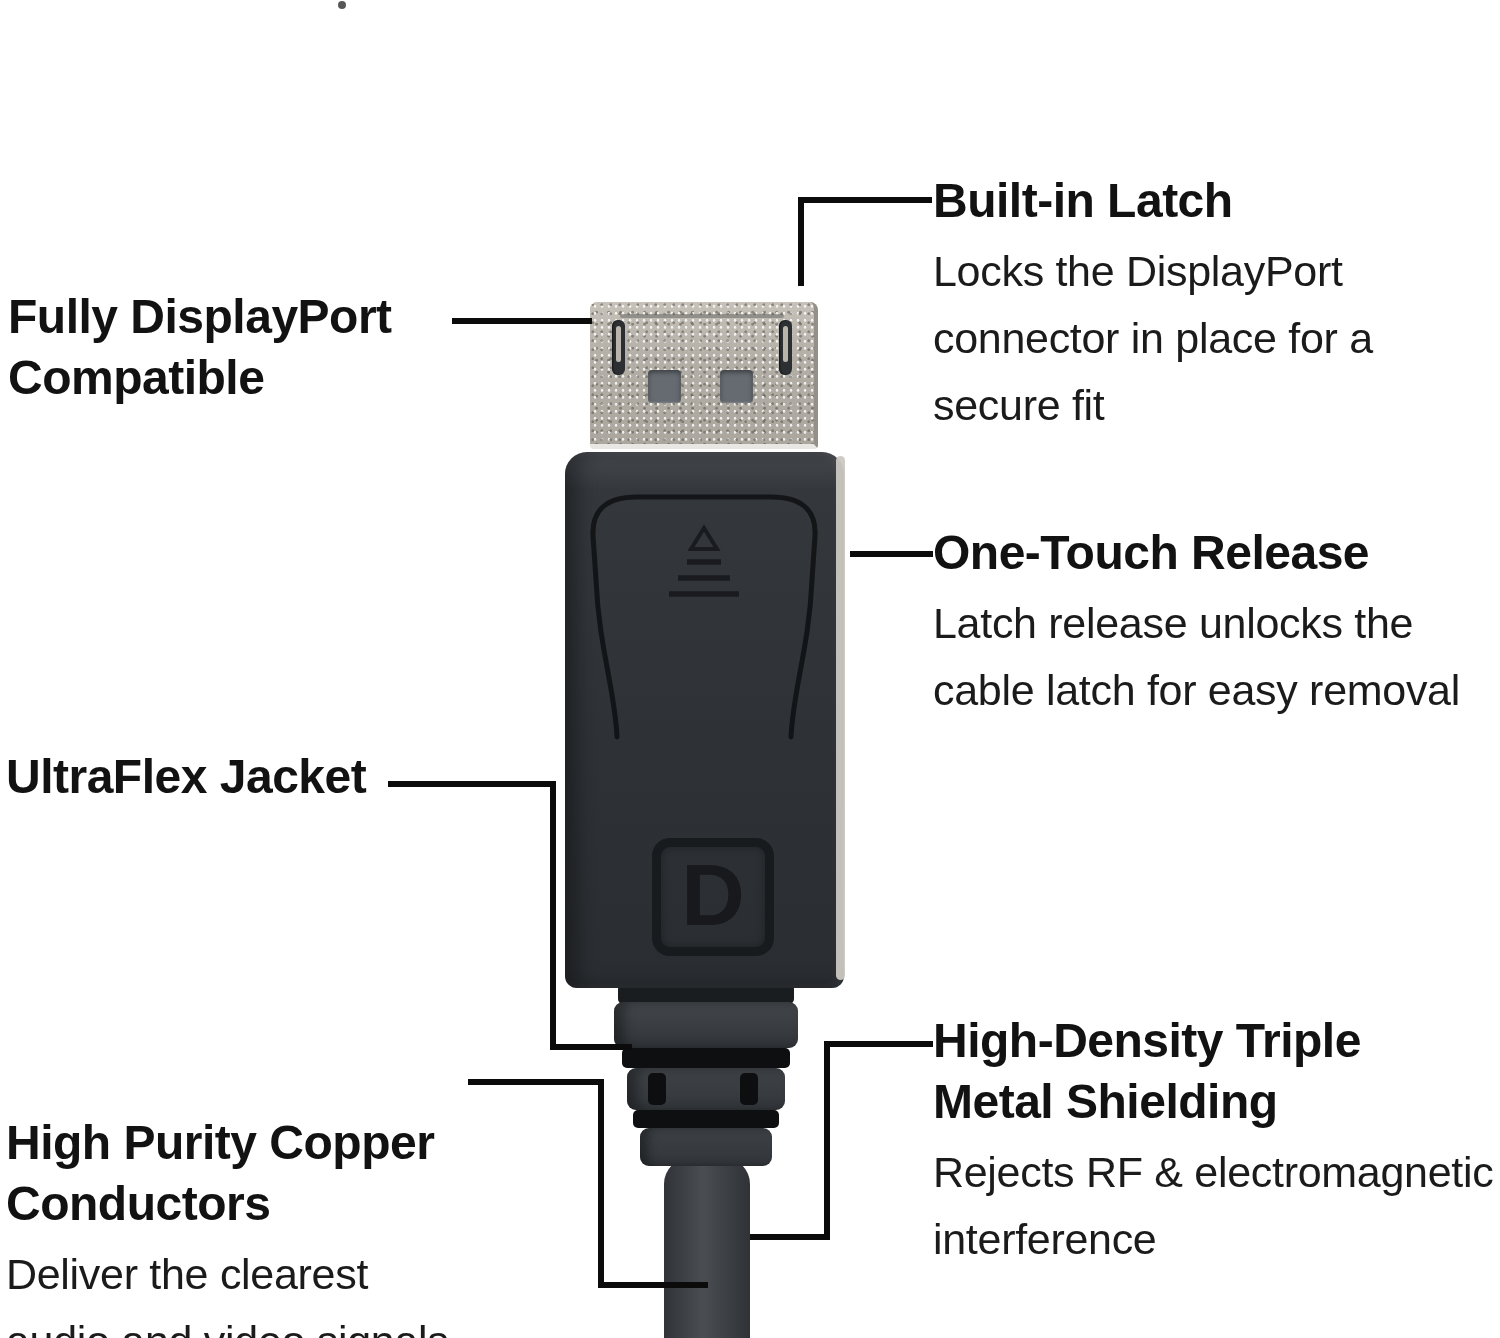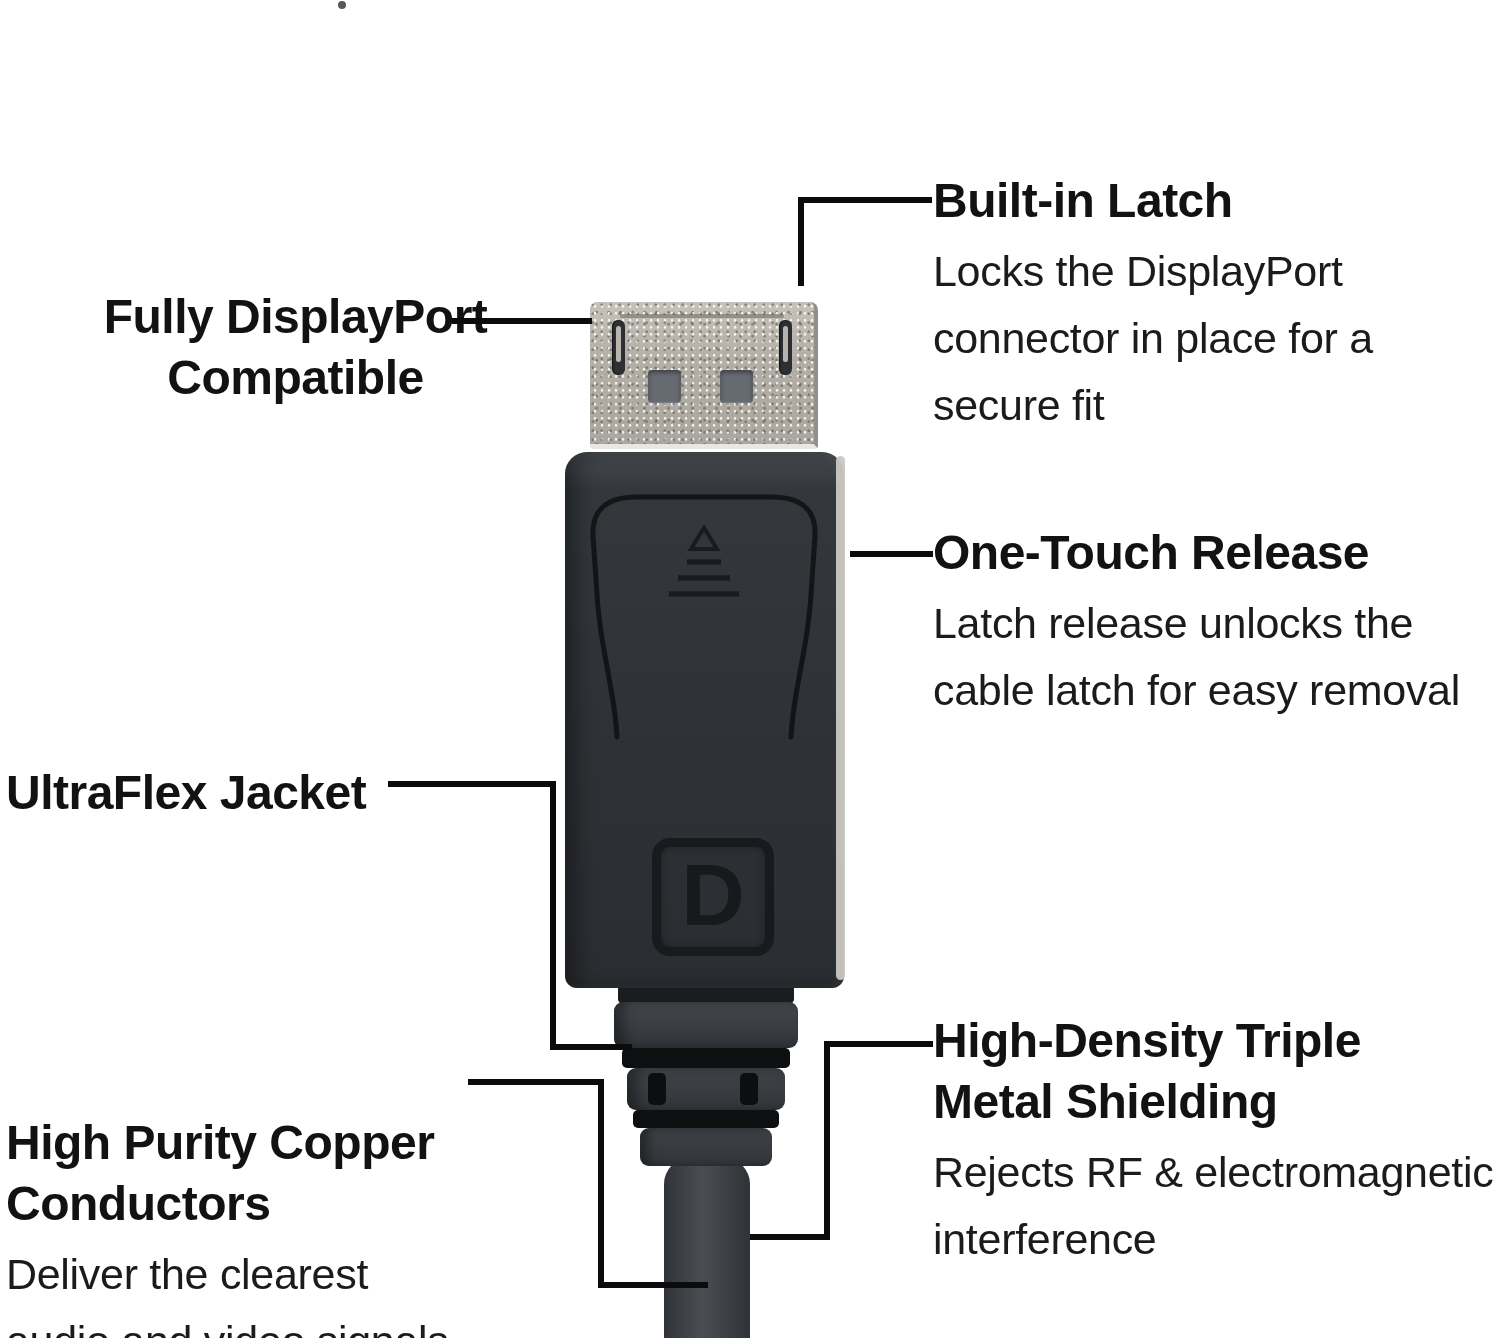--- a/index.html
+++ b/index.html
@@ -10,24 +10,24 @@
   
   .callout{position:absolute;width:575px;}
   .callout .title{
     font-size:48px;font-weight:700;line-height:61px;letter-spacing:-0.5px;
     white-space:pre-line;margin:0;color:#121212;
   }
   .callout .desc{
     font-size:43px;font-weight:400;line-height:67px;letter-spacing:-0.3px;
     white-space:pre-line;margin:7px 0 0 0;color:#1b1b1b;
   }
-  #c-fully{left:8px;top:286px;text-align:center;}
+  #c-fully{left:8px;top:286px;}
   #c-latch{left:933px;top:170px;}
   #c-release{left:933px;top:522px;}
-  #c-ultraflex{left:6px;top:746px;margin-top:16px;}
+  #c-ultraflex{left:6px;top:746px;}
   #c-copper{left:6px;top:1088px;margin-top:24px;}
   #c-shield{left:933px;top:1010px;}
   
   .leader{position:absolute;background:#0b0b0b;z-index:30;}
   #ld-fd-h{left:452px;top:318px;width:140px;height:6px;}
   #ld-bl-h{left:798px;top:197px;width:134px;height:6px;}
   #ld-bl-v{left:798px;top:197px;width:6px;height:89px;}
   #ld-ot-h{left:850px;top:551px;width:83px;height:6px;}
   #ld-uf-h1{left:388px;top:781px;width:168px;height:6px;}
   #ld-uf-v{left:550px;top:781px;width:6px;height:269px;}

